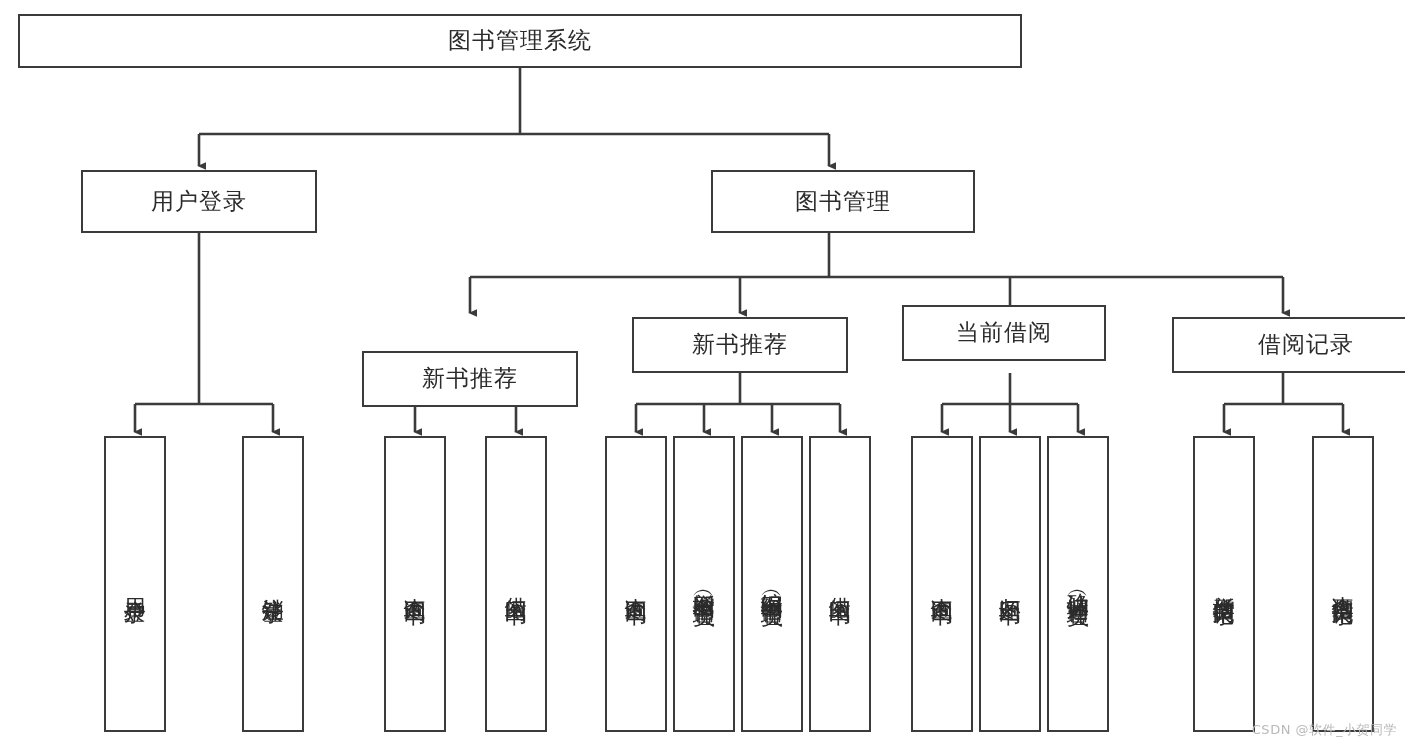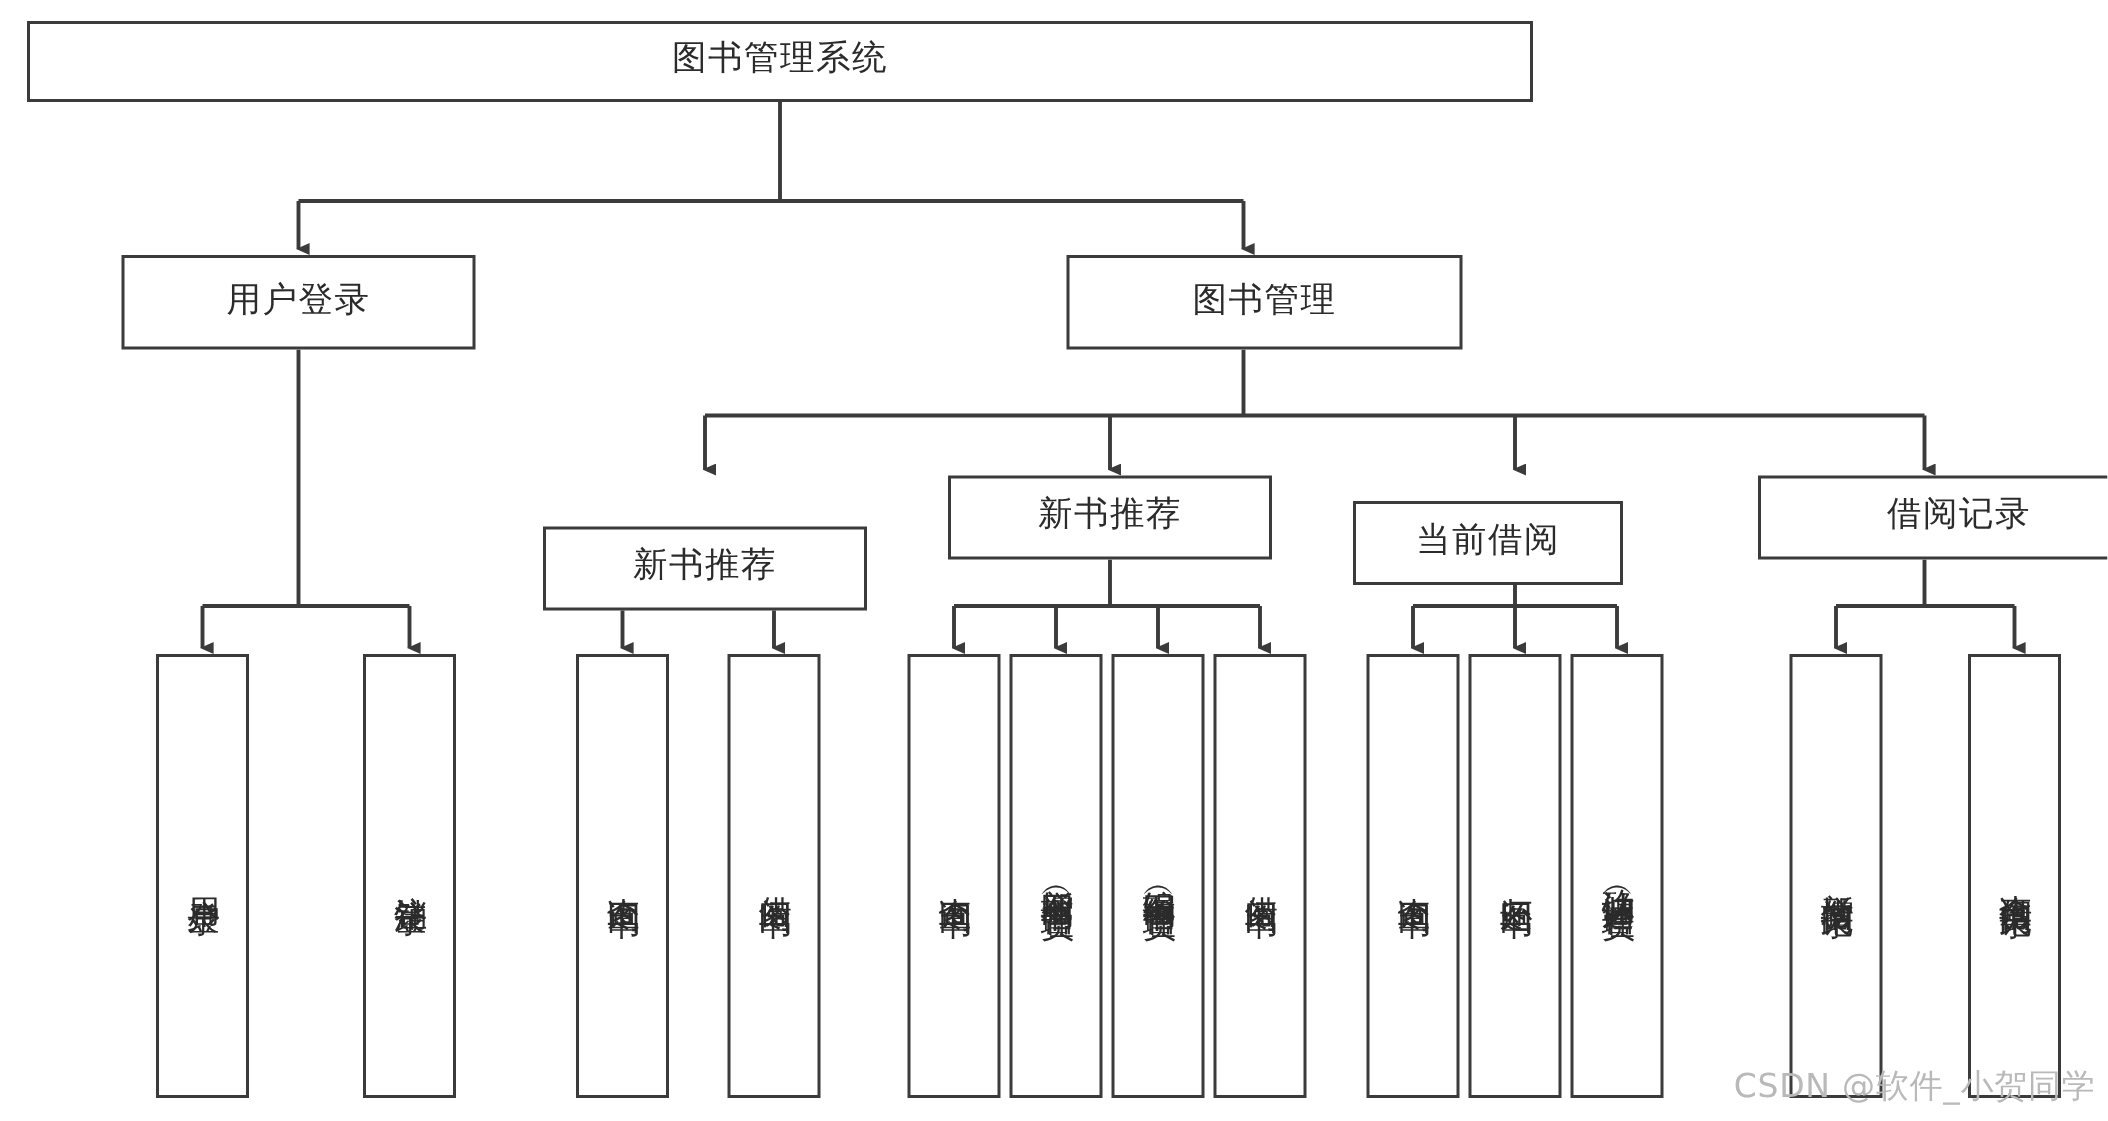--- a/index.html
+++ b/index.html
@@ -33,21 +33,20 @@
     background: #ffffff;
     display: flex;
     align-items: center;
     justify-content: center;
     color: #2b2b2b;
   }
   .node.horiz {
     font-size: 23px;
     letter-spacing: 1px;
     line-height: 1.1;
-    font-family: Liberation Mono, monospace;
   }
   .node.root {
     font-size: 23px;
   }
   .node.leaf {
     align-items: center;
     justify-content: center;
     padding: 6px 0;
   }
   .vtext {
@@ -60,21 +59,21 @@
     white-space: nowrap;
     color: #2b2b2b;
   }
   .htext {
     white-space: nowrap;
   }
   #watermark {
     position: absolute;
     right: 8px;
     bottom: 8px;
-    font-size: 22px;
+    font-size: 13px;
     color: #b9b9b9;
     letter-spacing: 0.5px;
     white-space: nowrap;
     font-family: "DejaVu Sans", "Liberation Sans", sans-serif;
   }
 </style>
 </head>
 <body>
 
 <div id="diagram">
@@ -139,21 +138,21 @@
   <div class="node horiz" style="left:711px; top:170px; width:264px; height:63px;">
     <span class="htext">图书管理</span>
   </div>
 
   <div class="node horiz" style="left:362px; top:317px; width:216px; height:56px;margin-top:34px;">
     <span class="htext">新书推荐</span>
   </div>
   <div class="node horiz" style="left:632px; top:317px; width:216px; height:56px;">
     <span class="htext">新书推荐</span>
   </div>
-  <div class="node horiz" style="left:902px; top:334px; width:180px; height:56px;">
+  <div class="node horiz" style="left:902px; top:305px; width:204px; height:56px;">
     <span class="htext">当前借阅</span>
   </div>
   <div class="node horiz" style="left:1172px; top:317px; width:268px; height:56px;">
     <span class="htext">借阅记录</span>
   </div>
 
   <div class="node leaf" style="left:104px; top:436px; width:62px; height:296px;">
     <span class="vtext">用户登录</span>
   </div>
   <div class="node leaf" style="left:242px; top:436px; width:62px; height:296px;">

